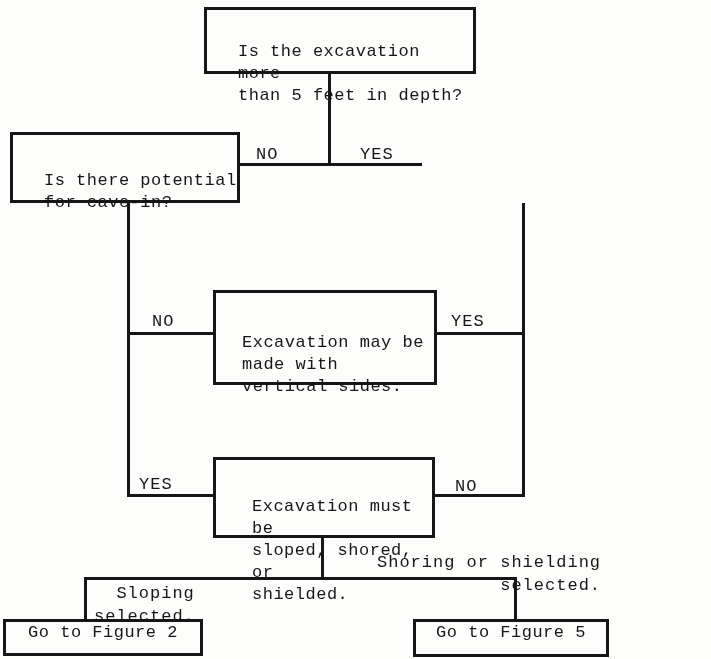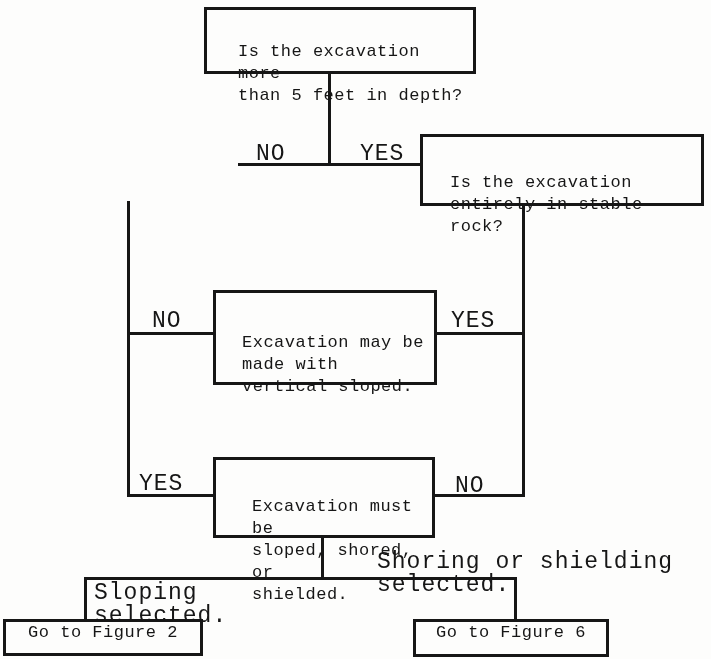--- a/index.html
+++ b/index.html
@@ -39,24 +39,25 @@
   .node.center {
     display: flex;
     align-items: flex-start;
     justify-content: center;
     white-space: nowrap;
   }
   
   .branch {
     position: absolute;
     z-index: 3;
-    font-size: 23px;
+    font-size: 17px;
     line-height: 23px;
     white-space: pre-line;
     letter-spacing: 1px;
+    text-align: right;
   }
 </style>
 </head>
 <body>
 
 <div class="canvas">
 
   <div class="line" style="left:328px; top:73px; width:3px; height:93px;"></div>
 
   <div class="line" style="left:238px; top:163px; width:184px; height:3px;"></div>
@@ -79,44 +80,44 @@
 
   <div class="line" style="left:84px; top:577px; width:3px; height:44px;"></div>
 
   <div class="line" style="left:514px; top:577px; width:3px; height:44px;"></div>
 
   <div class="node" style="left:204px; top:7px; width:272px; height:67px; padding:9px 0 0 31px;">
     <span>Is the excavation more
 than 5 feet in depth?</span>
   </div>
 
+  <div class="node" style="left:10px; top:132px; width:230px; height:71px; padding:13px 0 0 31px;">
+    <span>Is there potential
+for cave-in?</span>
+  </div>
 
-  <div class="node" style="left:420px; top:134px; width:284px; height:72px; padding:13px 0 0 27px;">
-    <span>Is the excavation
-entirely in stable rock?</span>
-  </div>
 
   <div class="node" style="left:213px; top:290px; width:224px; height:95px; padding:17px 0 0 26px;">
     <span>Excavation may be
 made with
-vertical sloped.</span>
+vertical sides.</span>
   </div>
 
   <div class="node" style="left:213px; top:457px; width:222px; height:81px; padding:14px 0 0 36px;">
     <span>Excavation must be
 sloped, shored, or
 shielded.</span>
   </div>
 
   <div class="node center" style="left:3px; top:619px; width:200px; height:37px;">
     <span>Go to Figure 2</span>
   </div>
 
   <div class="node center" style="left:413px; top:619px; width:196px; height:38px;">
-    <span>Go to Figure 6</span>
+    <span>Go to Figure 5</span>
   </div>
 
   <div class="branch" style="left:256px; top:143px;">NO</div>
   <div class="branch" style="left:360px; top:143px;">YES</div>
 
   <div class="branch" style="left:152px; top:310px;">NO</div>
   <div class="branch" style="left:451px; top:310px;">YES</div>
 
   <div class="branch" style="left:139px; top:473px;">YES</div>
   <div class="branch" style="left:455px; top:475px;">NO</div>

